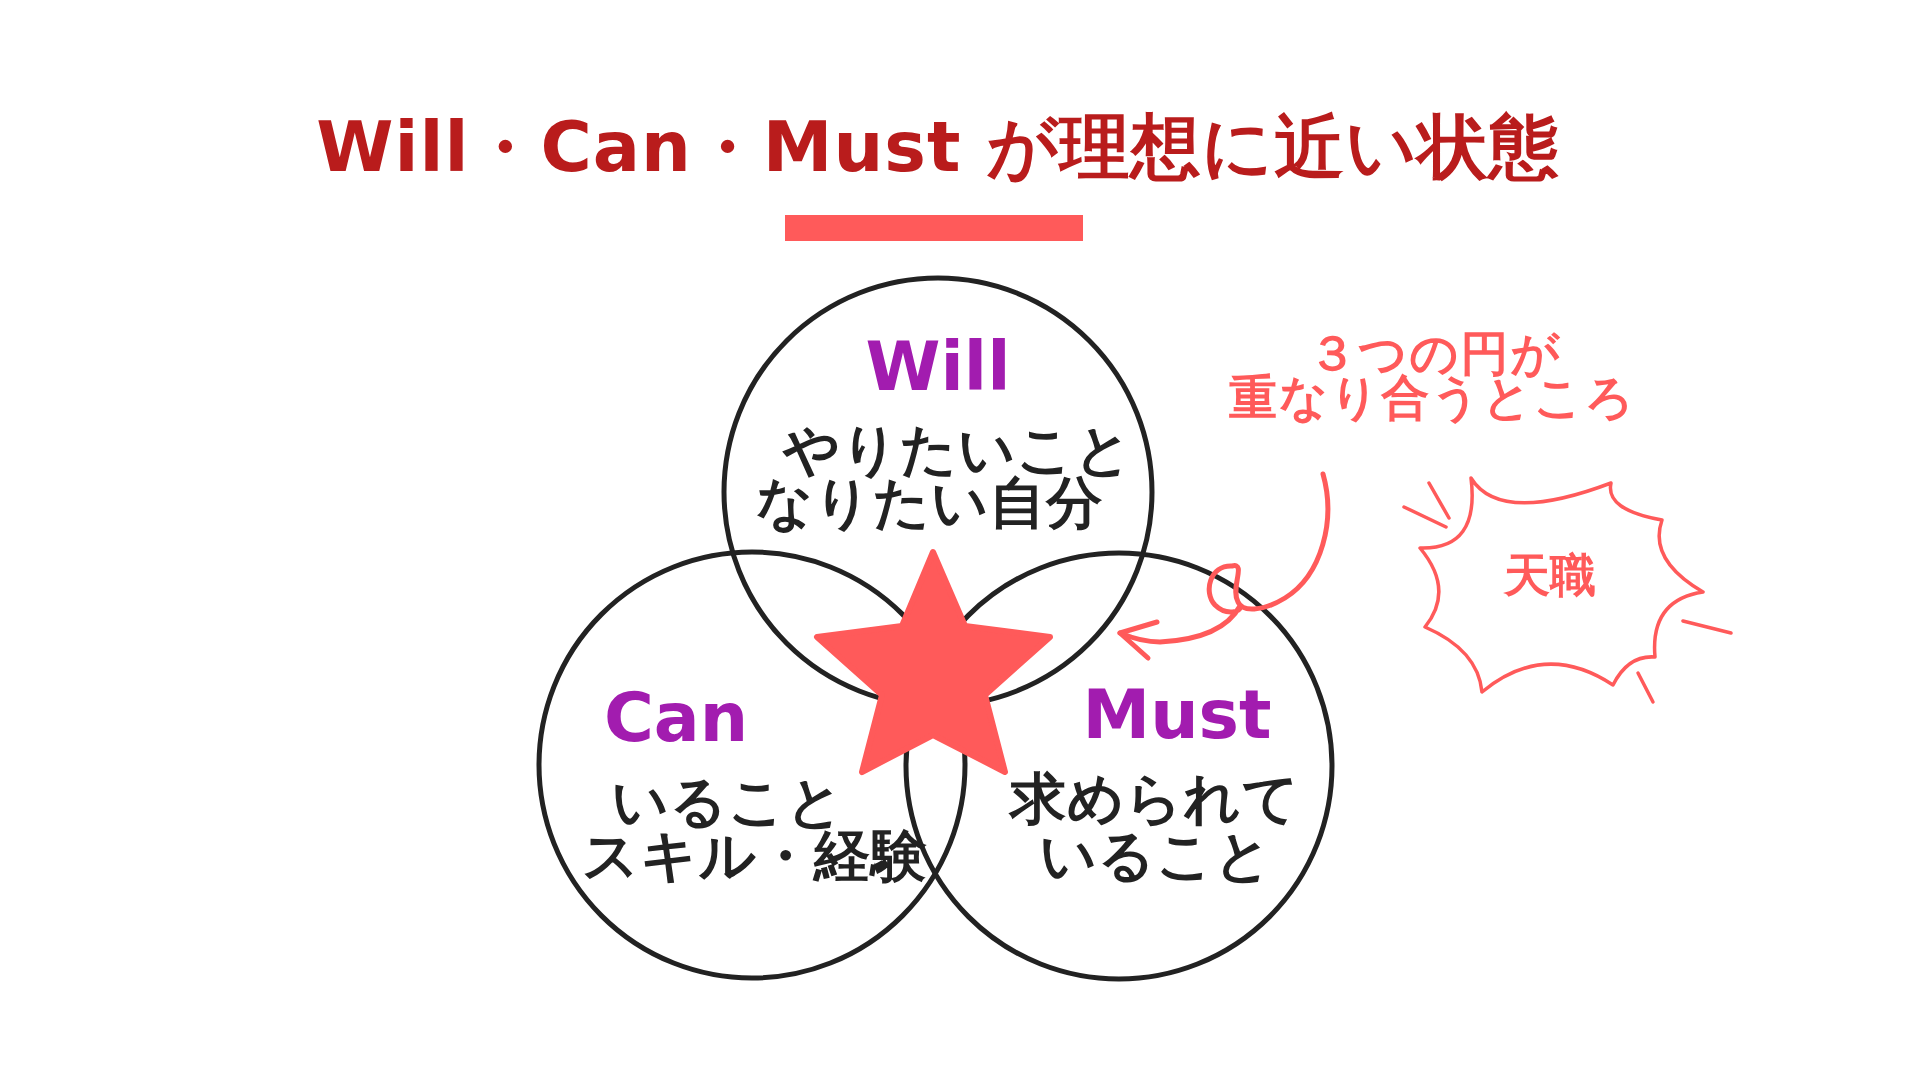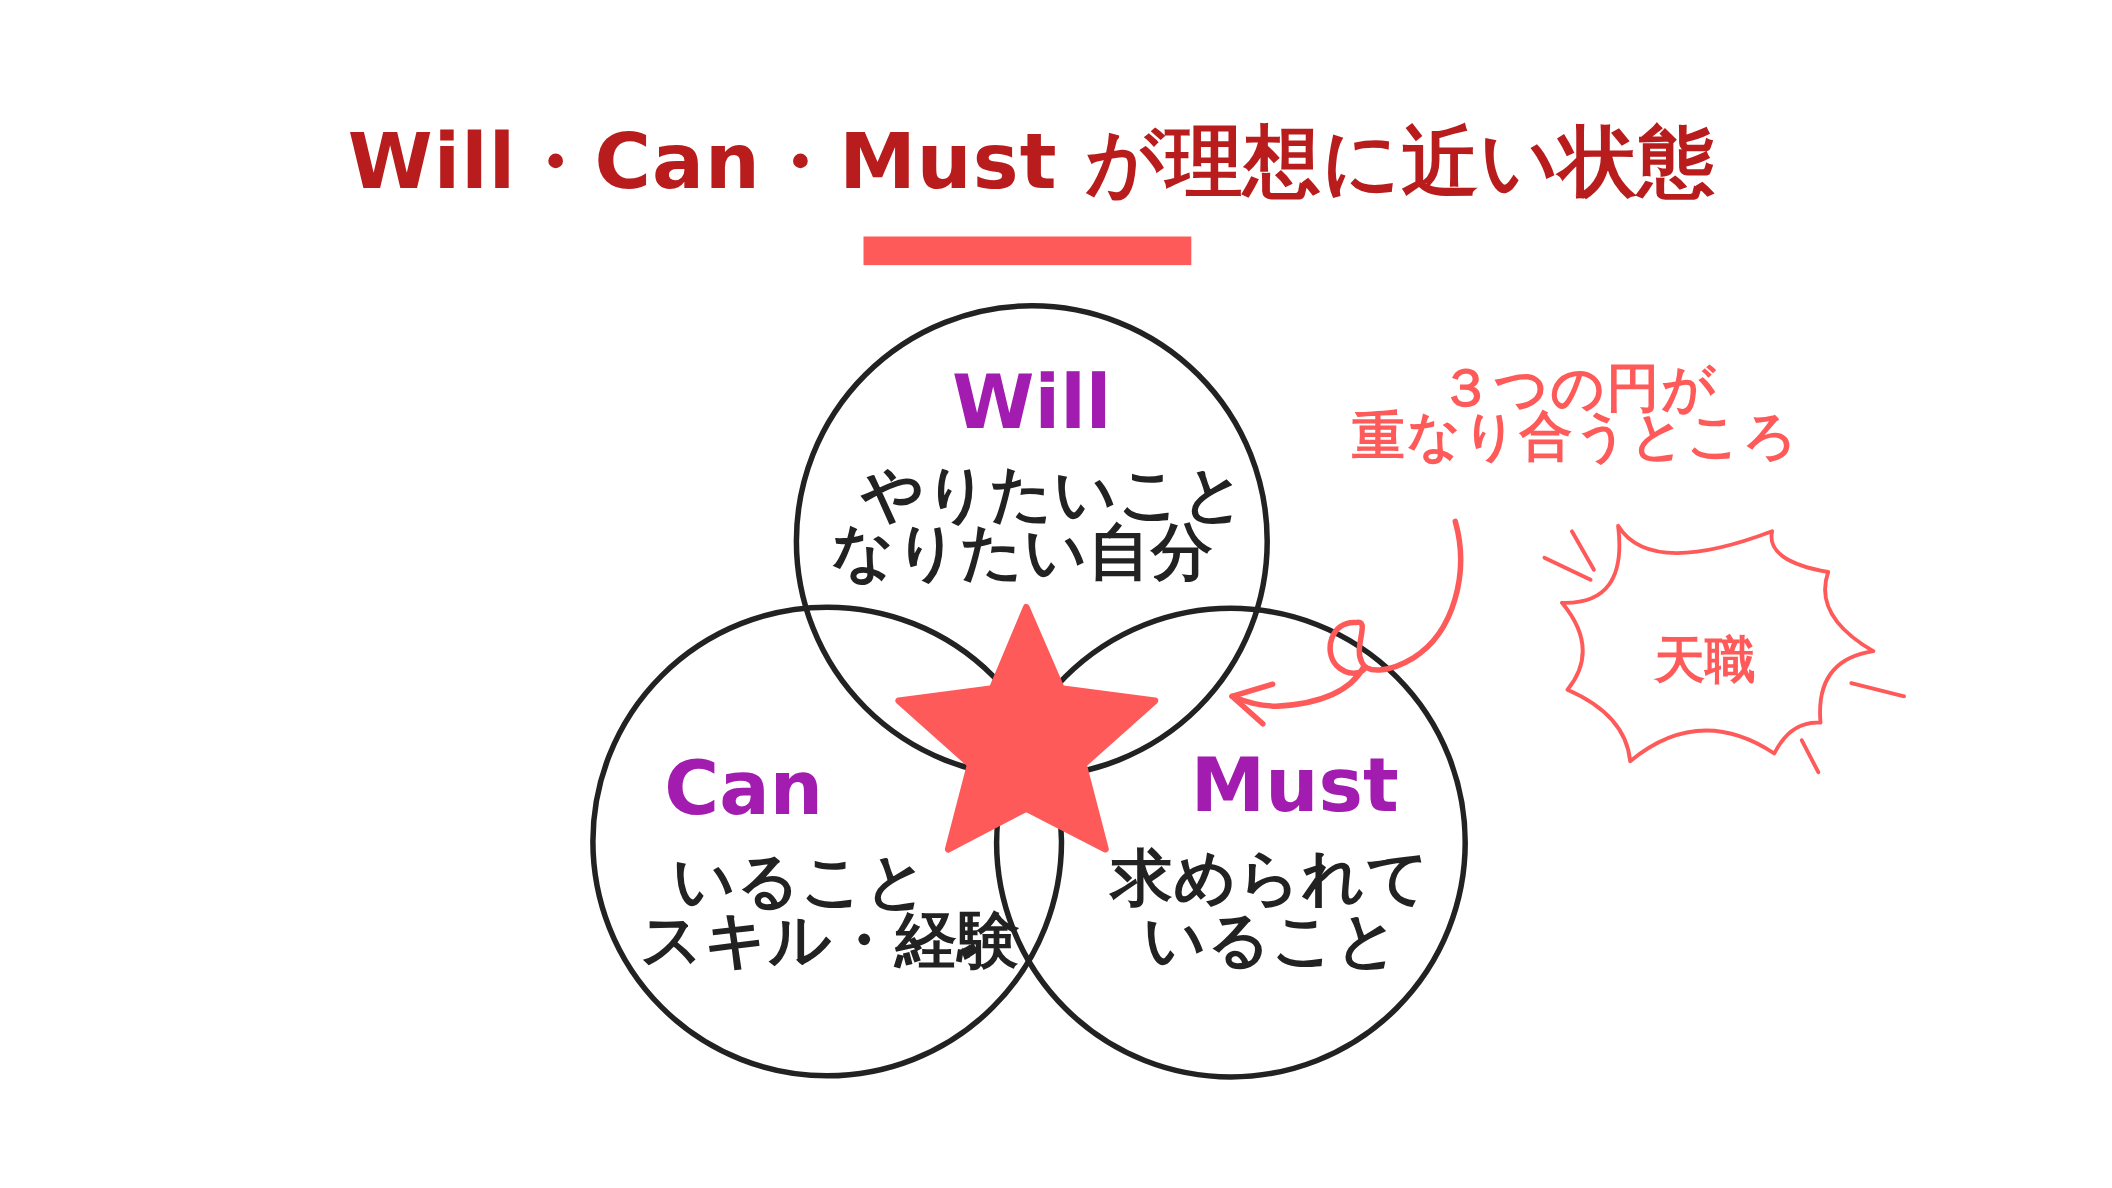--- a/index.html
+++ b/index.html
@@ -136,13 +136,13 @@
 <div class="label-jp" style="left:578px; width:300px; top:777px;">いること</div>
 <div class="label-jp" style="left:582px; width:300px; top:831px;">スキル・経験</div>
 
 <div class="label-en" style="left:1077px; width:200px; top:680px;">Must</div>
 <div class="label-jp" style="left:1005px; width:300px; top:774px;">求められて</div>
 <div class="label-jp" style="left:1006px; width:300px; top:831px;">いること</div>
 
 <div class="note" style="left:1285px; width:300px; top:326px;">３つの円が</div>
 <div class="note" style="left:1229px; width:400px; top:370px;">重なり合うところ</div>
 
-<div class="burst-text" style="left:1480px; width:140px; top:574px;">天職</div>
+<div class="burst-text" style="left:1480px; width:140px; top:550px;">天職</div>
 
 </body></html>

